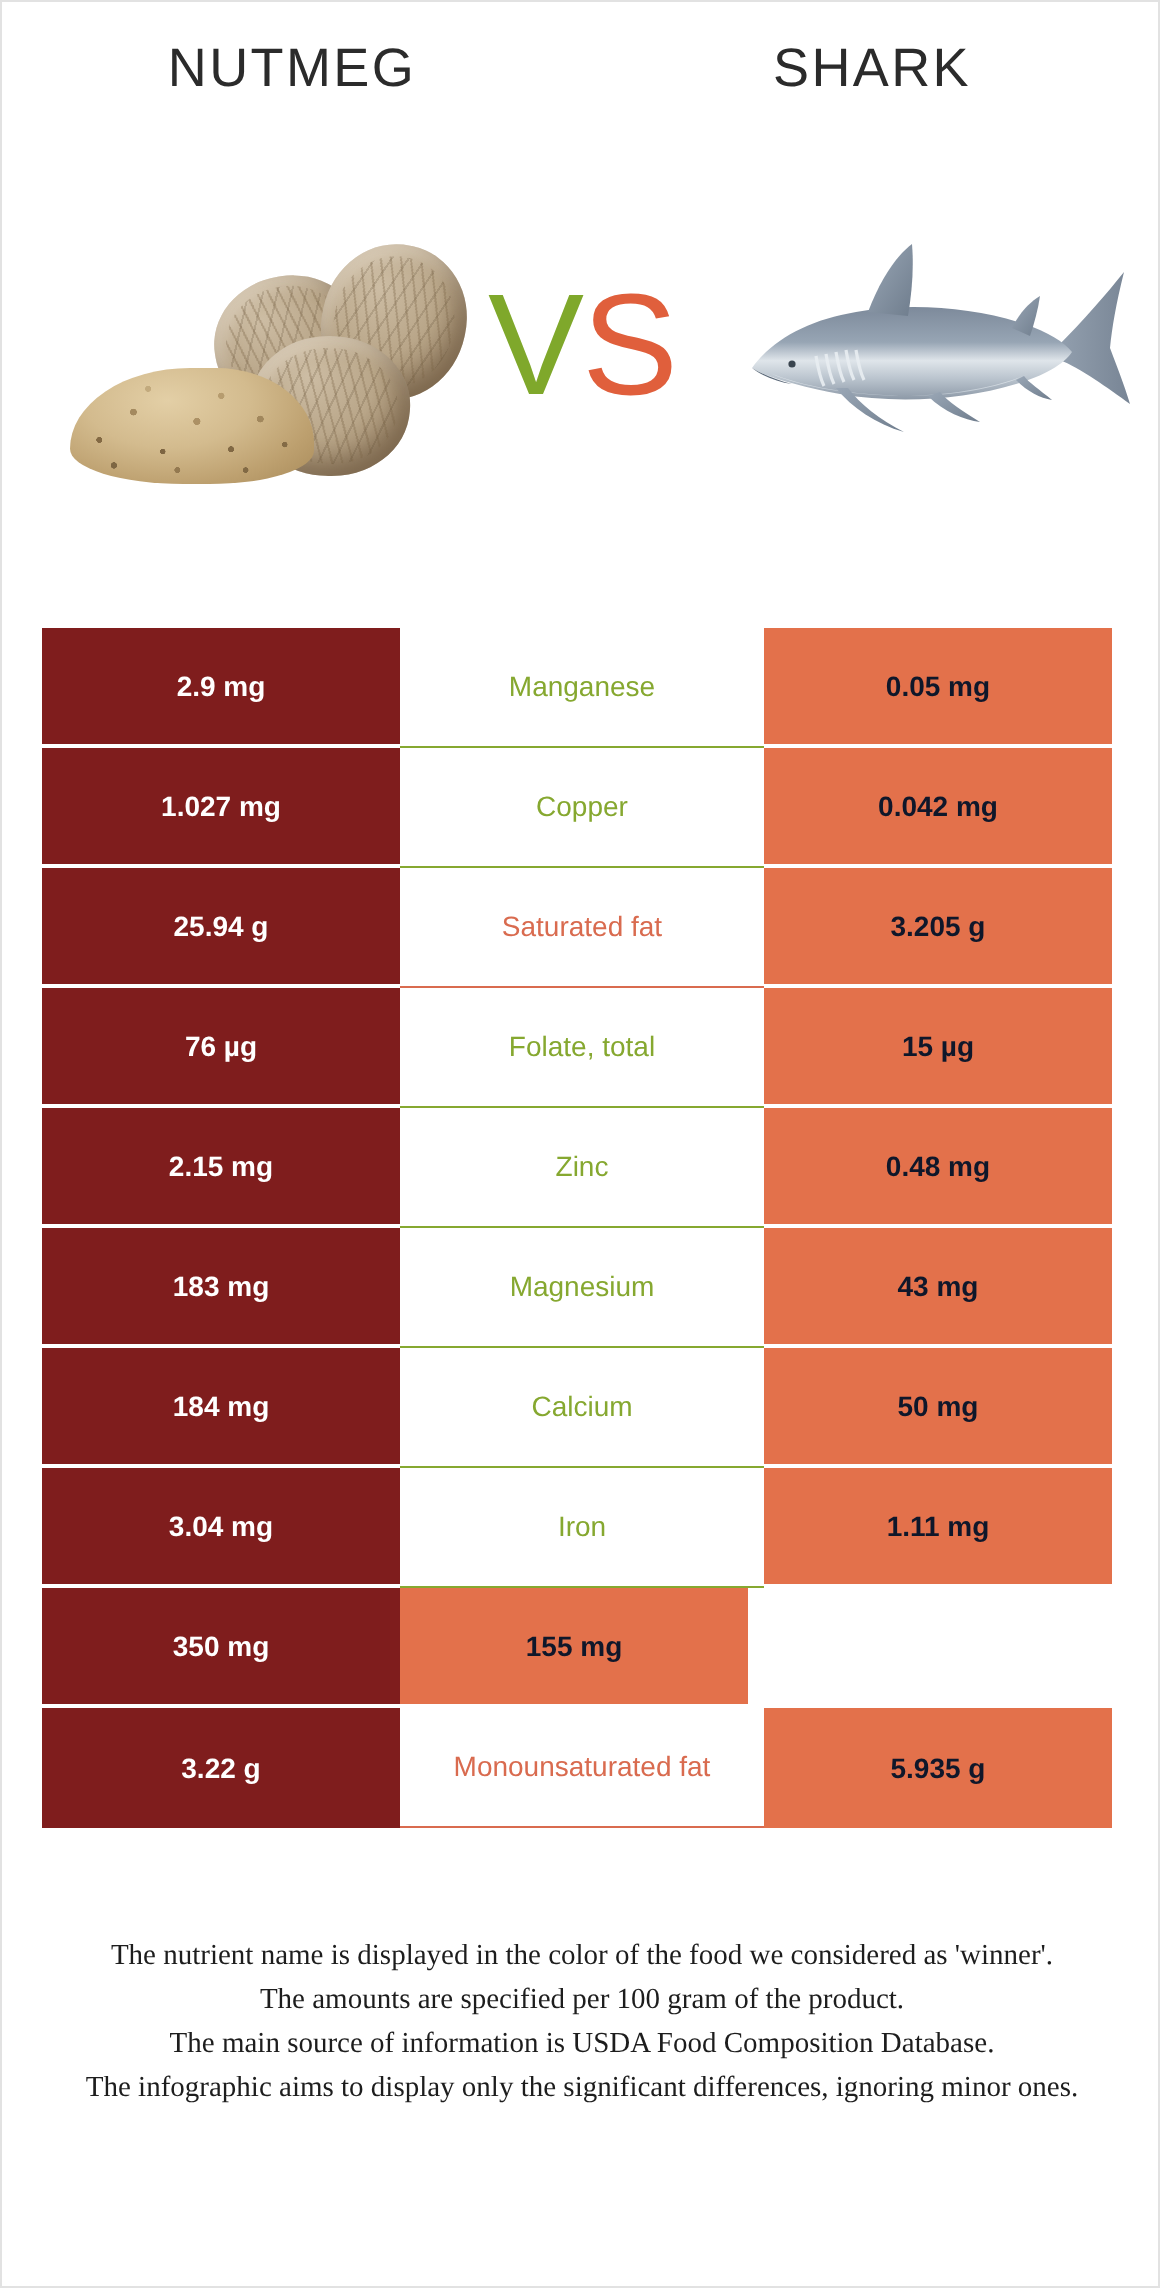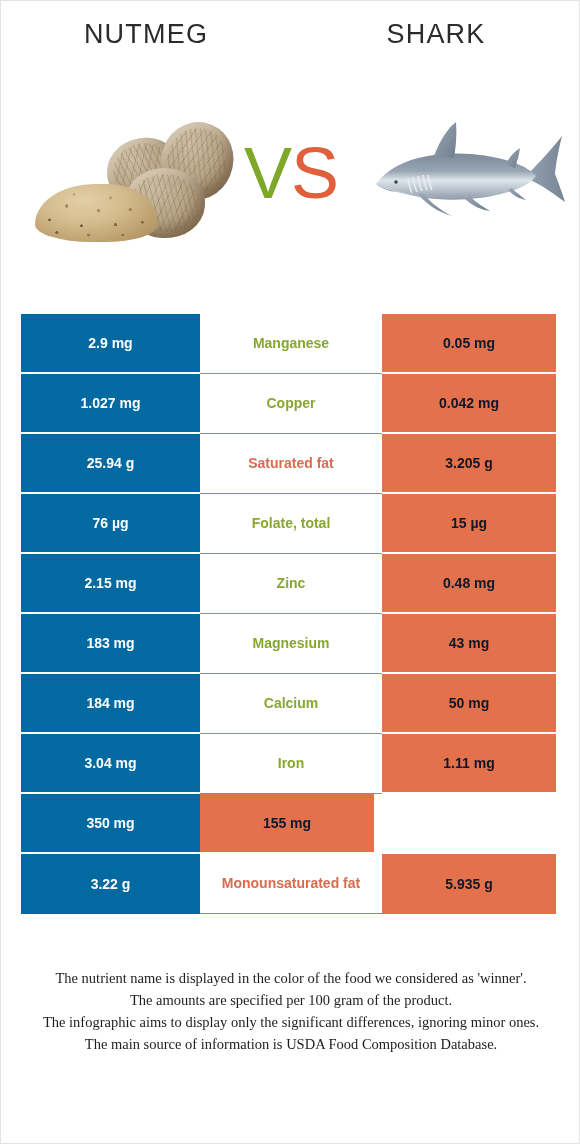--- a/index.html
+++ b/index.html
@@ -152,41 +152,41 @@
     display: flex;
     align-items: center;
     justify-content: center;
     font-size: 14px;
     font-weight: 600;
     text-align: center;
     line-height: 1.2;
   }
   .cell.left-val {
     width: 179px;
-    background: #0369a1;
+    background: #7f1d1d;
     color: #ffffff;
     border-bottom: 2px solid #ffffff;
   }
   .cell.name {
     width: 182px;
     background: #ffffff;
     border-bottom: 1px solid #86A830;
     padding: 0 6px;
   }
   .cell.name.winner-right { border-bottom-color: #D96B4F; text-align: center; }
   .cell.right-val {
     width: 174px;
     background: #E3714B;
     color: #0f172a;
     border-bottom: 2px solid #ffffff;
   }
   .row:last-child .cell.left-val,
   .row:last-child .cell.right-val { border-bottom: none; }
 
-  .name-text { font-size: 14px; font-weight: 700; }
+  .name-text { font-size: 14px; font-weight: 400; }
   .name-text.green  { color: #86A830; }
   .name-text.orange { color: #D96B4F; }
 
   
   .footer {
     position: absolute;
     top: 966px;
     left: 22px;
     width: 536px;
     text-align: center;
@@ -366,17 +366,17 @@
           <span class="name-text orange">Monounsaturated fat</span>
         </div>
       <div class="cell right-val">5.935 g</div>
     </div>
 
   </div>
 
   <div class="footer">
     <p>The nutrient name is displayed in the color of the food we considered as 'winner'.</p>
     <p>The amounts are specified per 100 gram of the product.</p>
+    <p>The main source of information is USDA Food Composition Database.</p>
     <p>The infographic aims to display only the significant differences, ignoring minor ones.</p>
-    <p>The main source of information is USDA Food Composition Database.</p>
   </div>
 
 </div>
 
 </body></html>

